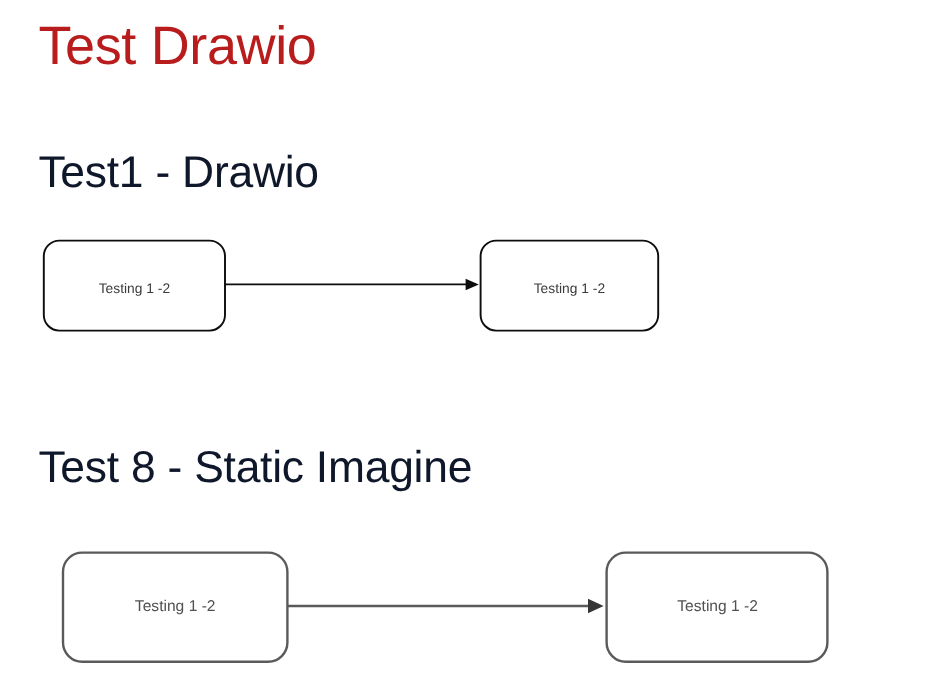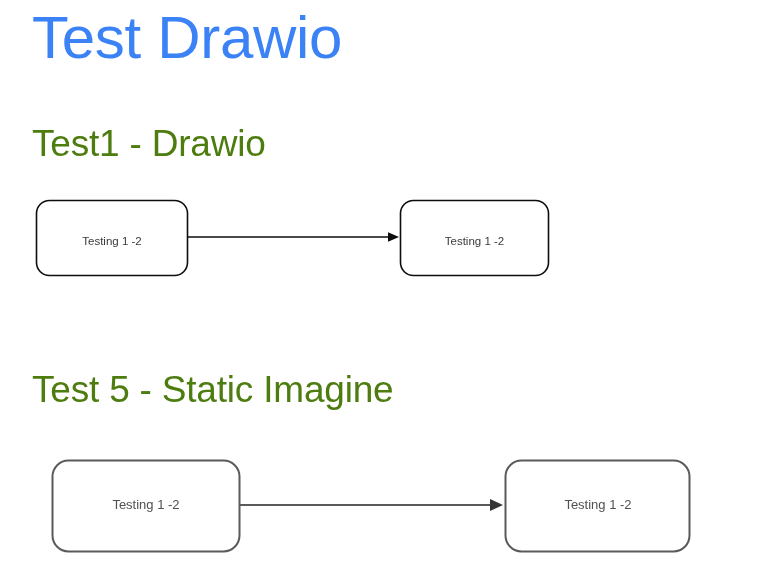--- a/index.html
+++ b/index.html
@@ -23,35 +23,35 @@
     width: 784px;
     height: 575px;
     background: #ffffff;
   }
 
   
   .doc-title {
     position: absolute;
     left: 32px;
     top: 8px;
-    font-size: 60px;
+    font-size: 45px;
     font-weight: 400;
     line-height: 60px;
     letter-spacing: -0.3px;
-    color: #3b82f6;
+    color: #b91c1c;
     white-space: nowrap;
   }
   .section-heading {
     position: absolute;
     left: 32px;
     font-size: 37px;
     font-weight: 400;
     line-height: 48px;
     letter-spacing: -0.2px;
-    color: #4d7c0f;
+    color: #0f172a;
     white-space: nowrap;
   }
   #heading-1 { top: 120px; }
   #heading-2 { top: 366px; }
 
   
   .diagram {
     position: absolute;
     left: 0;
     text-decoration: underline;
@@ -106,21 +106,21 @@
         <polygon points="399,47 388,42.2 388,51.8" fill="#0d0d0d"></polygon>
       </g>
 
       <g>
         <rect x="400.5" y="10.5" width="148" height="75" rx="13" ry="13" fill="#ffffff" stroke="#0d0d0d" stroke-width="1.6"></rect>
         <text class="node-label" x="474.5" y="51.5" text-anchor="middle" dominant-baseline="middle">Testing 1 -2</text>
       </g>
     </svg>
   </div>
 
-  <div class="section-heading" id="heading-2">Test 5 - Static Imagine</div>
+  <div class="section-heading" id="heading-2">Test 8 - Static Imagine</div>
 
   <div class="diagram" id="diagram-raster">
     <svg width="784" height="125" viewBox="0 0 784 125" xmlns="http://www.w3.org/2000/svg">
 
       <g>
         <rect x="52.5" y="15.5" width="187" height="91" rx="16" ry="16" fill="#ffffff" stroke="#545454" stroke-width="2"></rect>
         <text class="node-label" x="146" y="61" text-anchor="middle" dominant-baseline="middle">Testing 1 -2</text>
       </g>
 
       <g>

